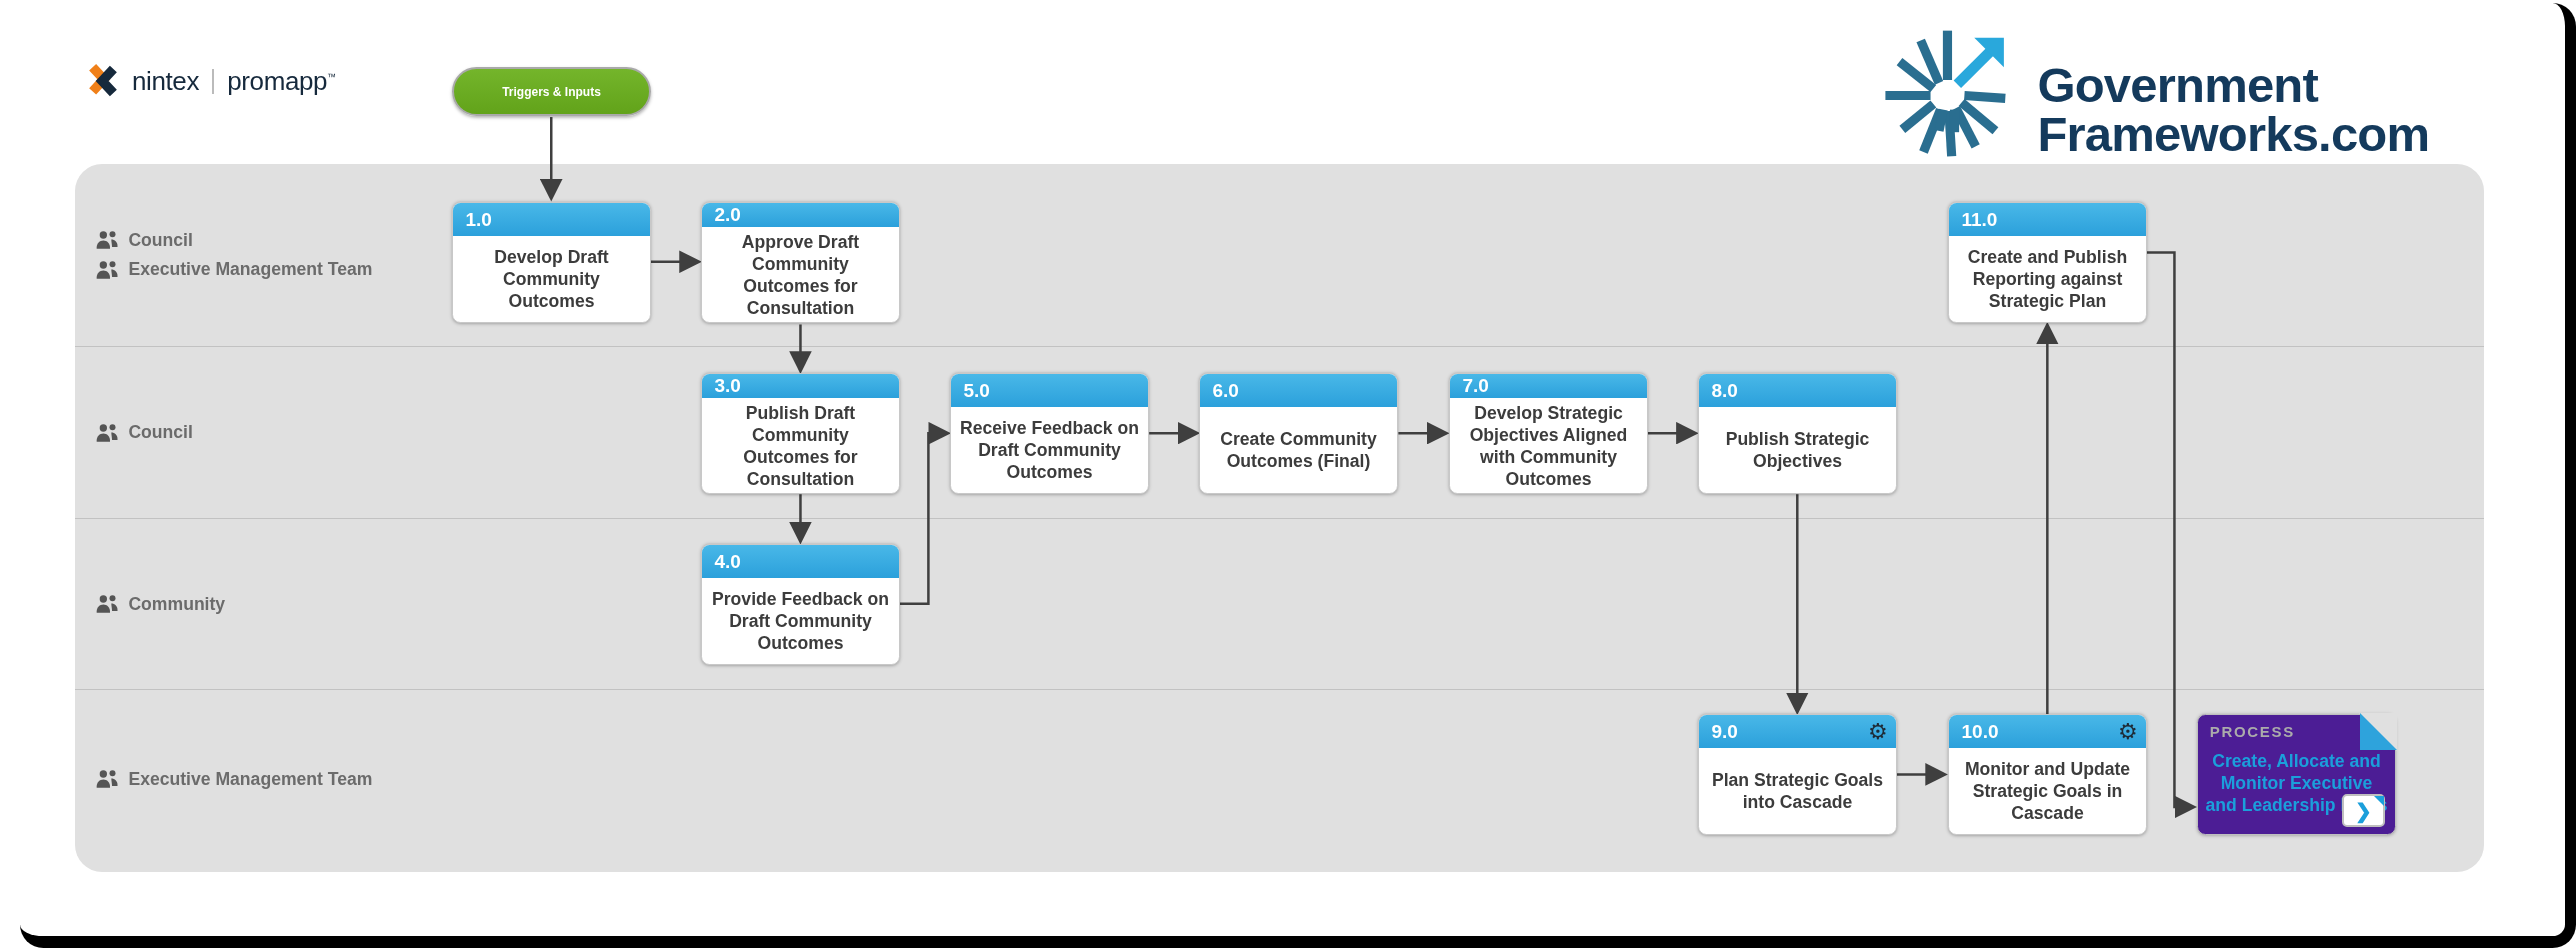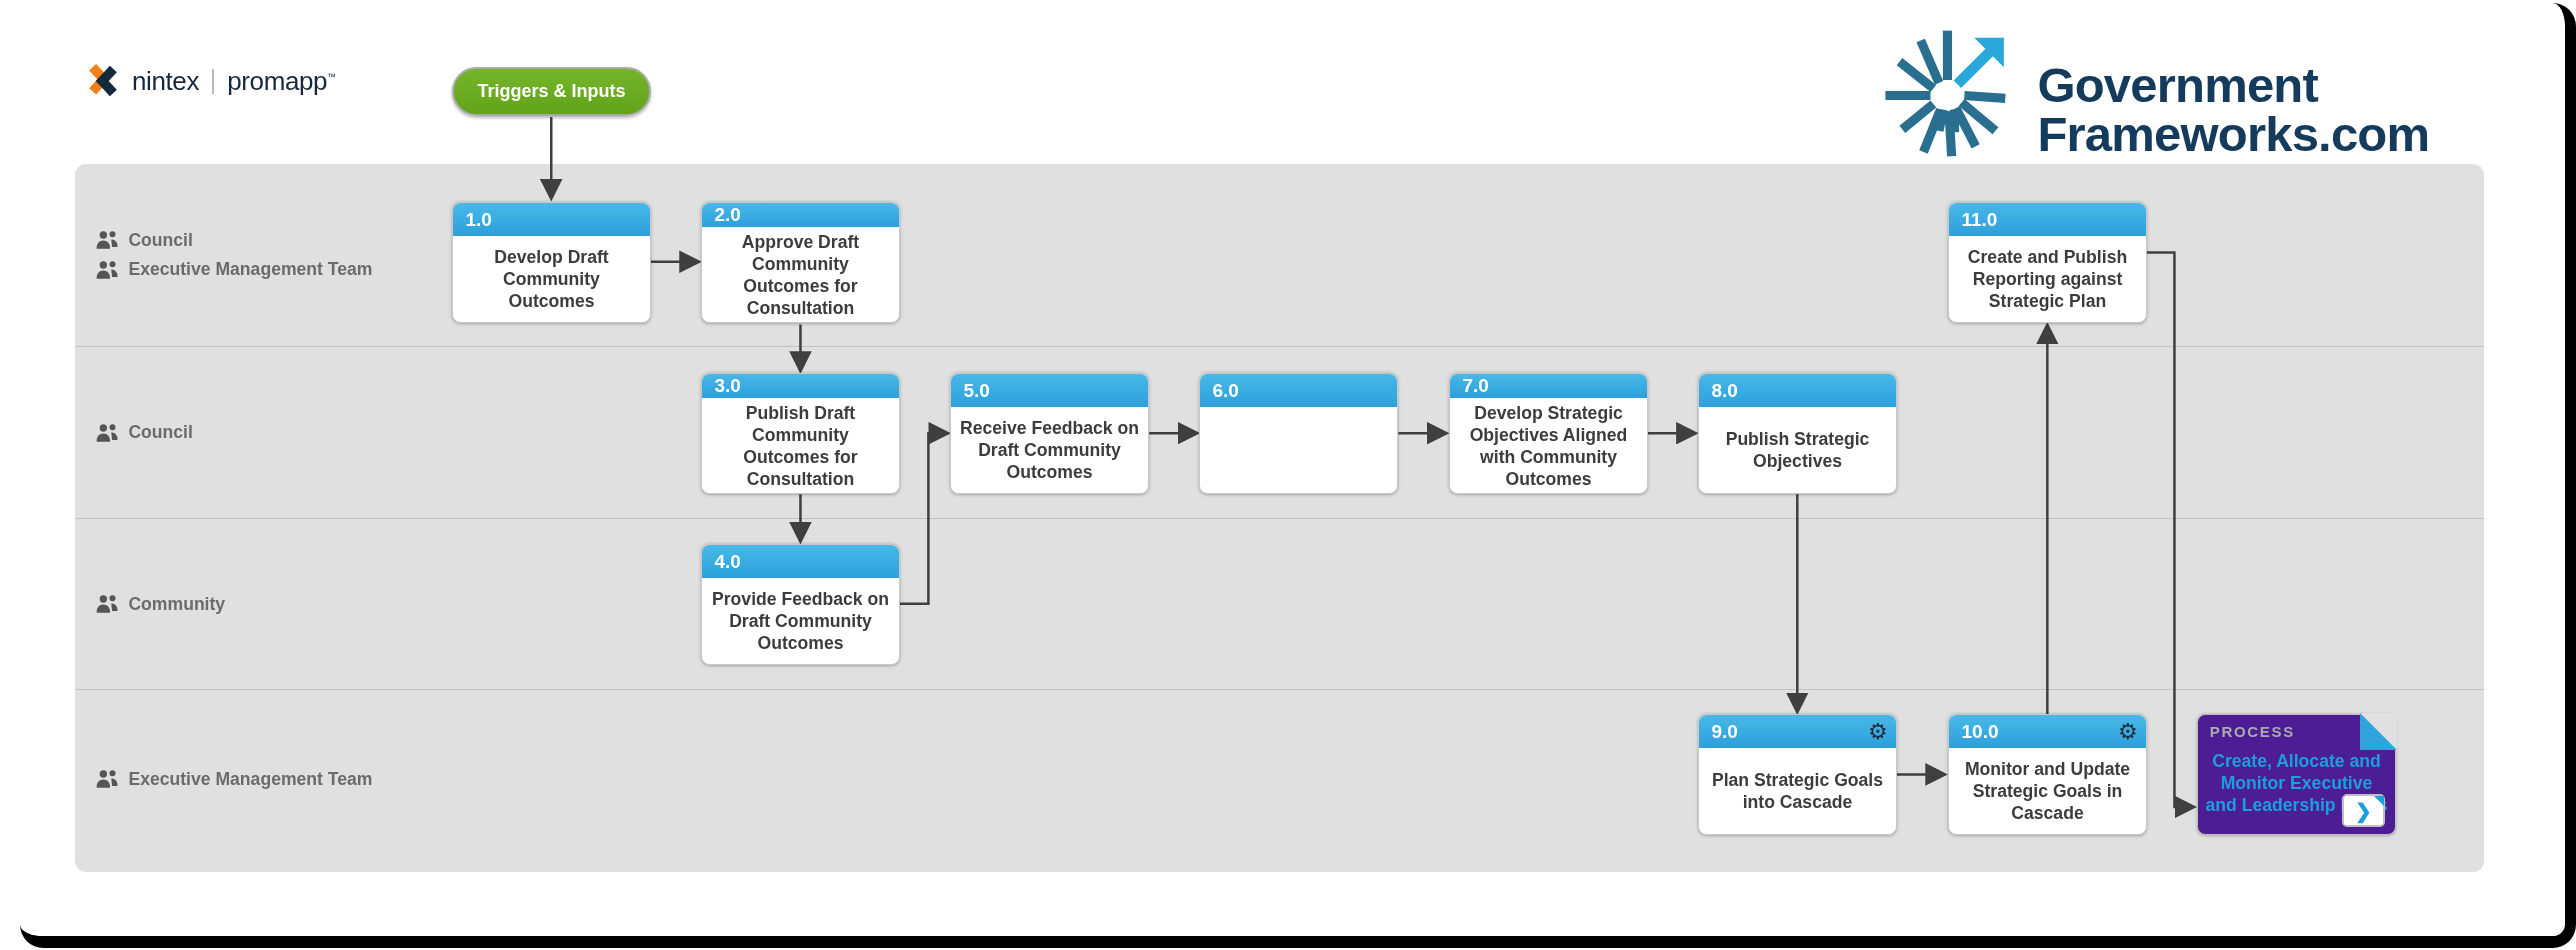--- a/index.html
+++ b/index.html
@@ -18,27 +18,27 @@
   .nintex-logo .divider { width:1.7px; height:25px; background:#BBBBBB; margin:0 3.3px; }
   .nintex-logo sup { font-size:9.2px; color:#16293C; }
 
   .gov-logo { position:absolute; left:1878px; top:25px; display:flex; align-items:flex-end; gap:13.4px; }
   .gov-logo .gov-text { font-size:49px; line-height:49px; font-weight:bold;
                         color:#143A5C; letter-spacing:-0.8px; }
 
   
   .trigger-btn { position:absolute; left:452px; top:67px; width:199px; height:49px;
                  background:linear-gradient(#74B52B,#62A31A); border:2.5px solid #A9A9A9;
-                 border-radius:25px; color:#fff; font-size:18px; font-weight:bold;
+                 border-radius:25px; color:#fff; font-size:12px; font-weight:bold;
                  display:flex; align-items:center; justify-content:center;
                  box-shadow:0 1.7px 3.3px rgba(0,0,0,.3); z-index:3; cursor:pointer; }
 
   
   .lanes { position:absolute; left:75px; top:164px; width:2409px; height:708px;
-           background:#E0E0E0; border-radius:11px; overflow:hidden; z-index:0; }
+           background:#E0E0E0; border-radius:27px; overflow:hidden; z-index:0; }
   .lane { position:relative; display:flex; flex-direction:column; justify-content:center;
           padding-left:20px; gap:8.4px; }
   .lane + .lane { border-top:1.7px solid #C2C2C2; }
   .lane-label { display:flex; align-items:center; gap:8.4px; }
   .lane-label .txt { font-size:17.6px; font-weight:bold; color:#6B6B6B; }
   .people-ic { width:25px; height:20px; fill:#555; flex:0 0 auto; }
 
   
   .box { position:absolute; width:199px; height:121px; background:#fff;
          border:0.8px solid #C8C8C8; border-radius:8.4px;
@@ -221,20 +221,21 @@
   <div class="box-hd">
       <span class="num">5.0</span>
     </div>
   <div class="box-bd">Receive Feedback on Draft Community Outcomes</div>
 </div>
 
 <div class="box" style="left:1199px;top:373px">
   <div class="box-hd">
       <span class="num">6.0</span>
     </div>
+  <div class="box-bd">Create Community Outcomes (Final)</div>
 </div>
 
 <div class="box" style="left:1449px;top:373px">
   <div class="box-hd">
       <span class="num">7.0</span>
     </div>
   <div class="box-bd">Develop Strategic Objectives Aligned with Community Outcomes</div>
 </div>
 
 <div class="box" style="left:1698px;top:373px">

